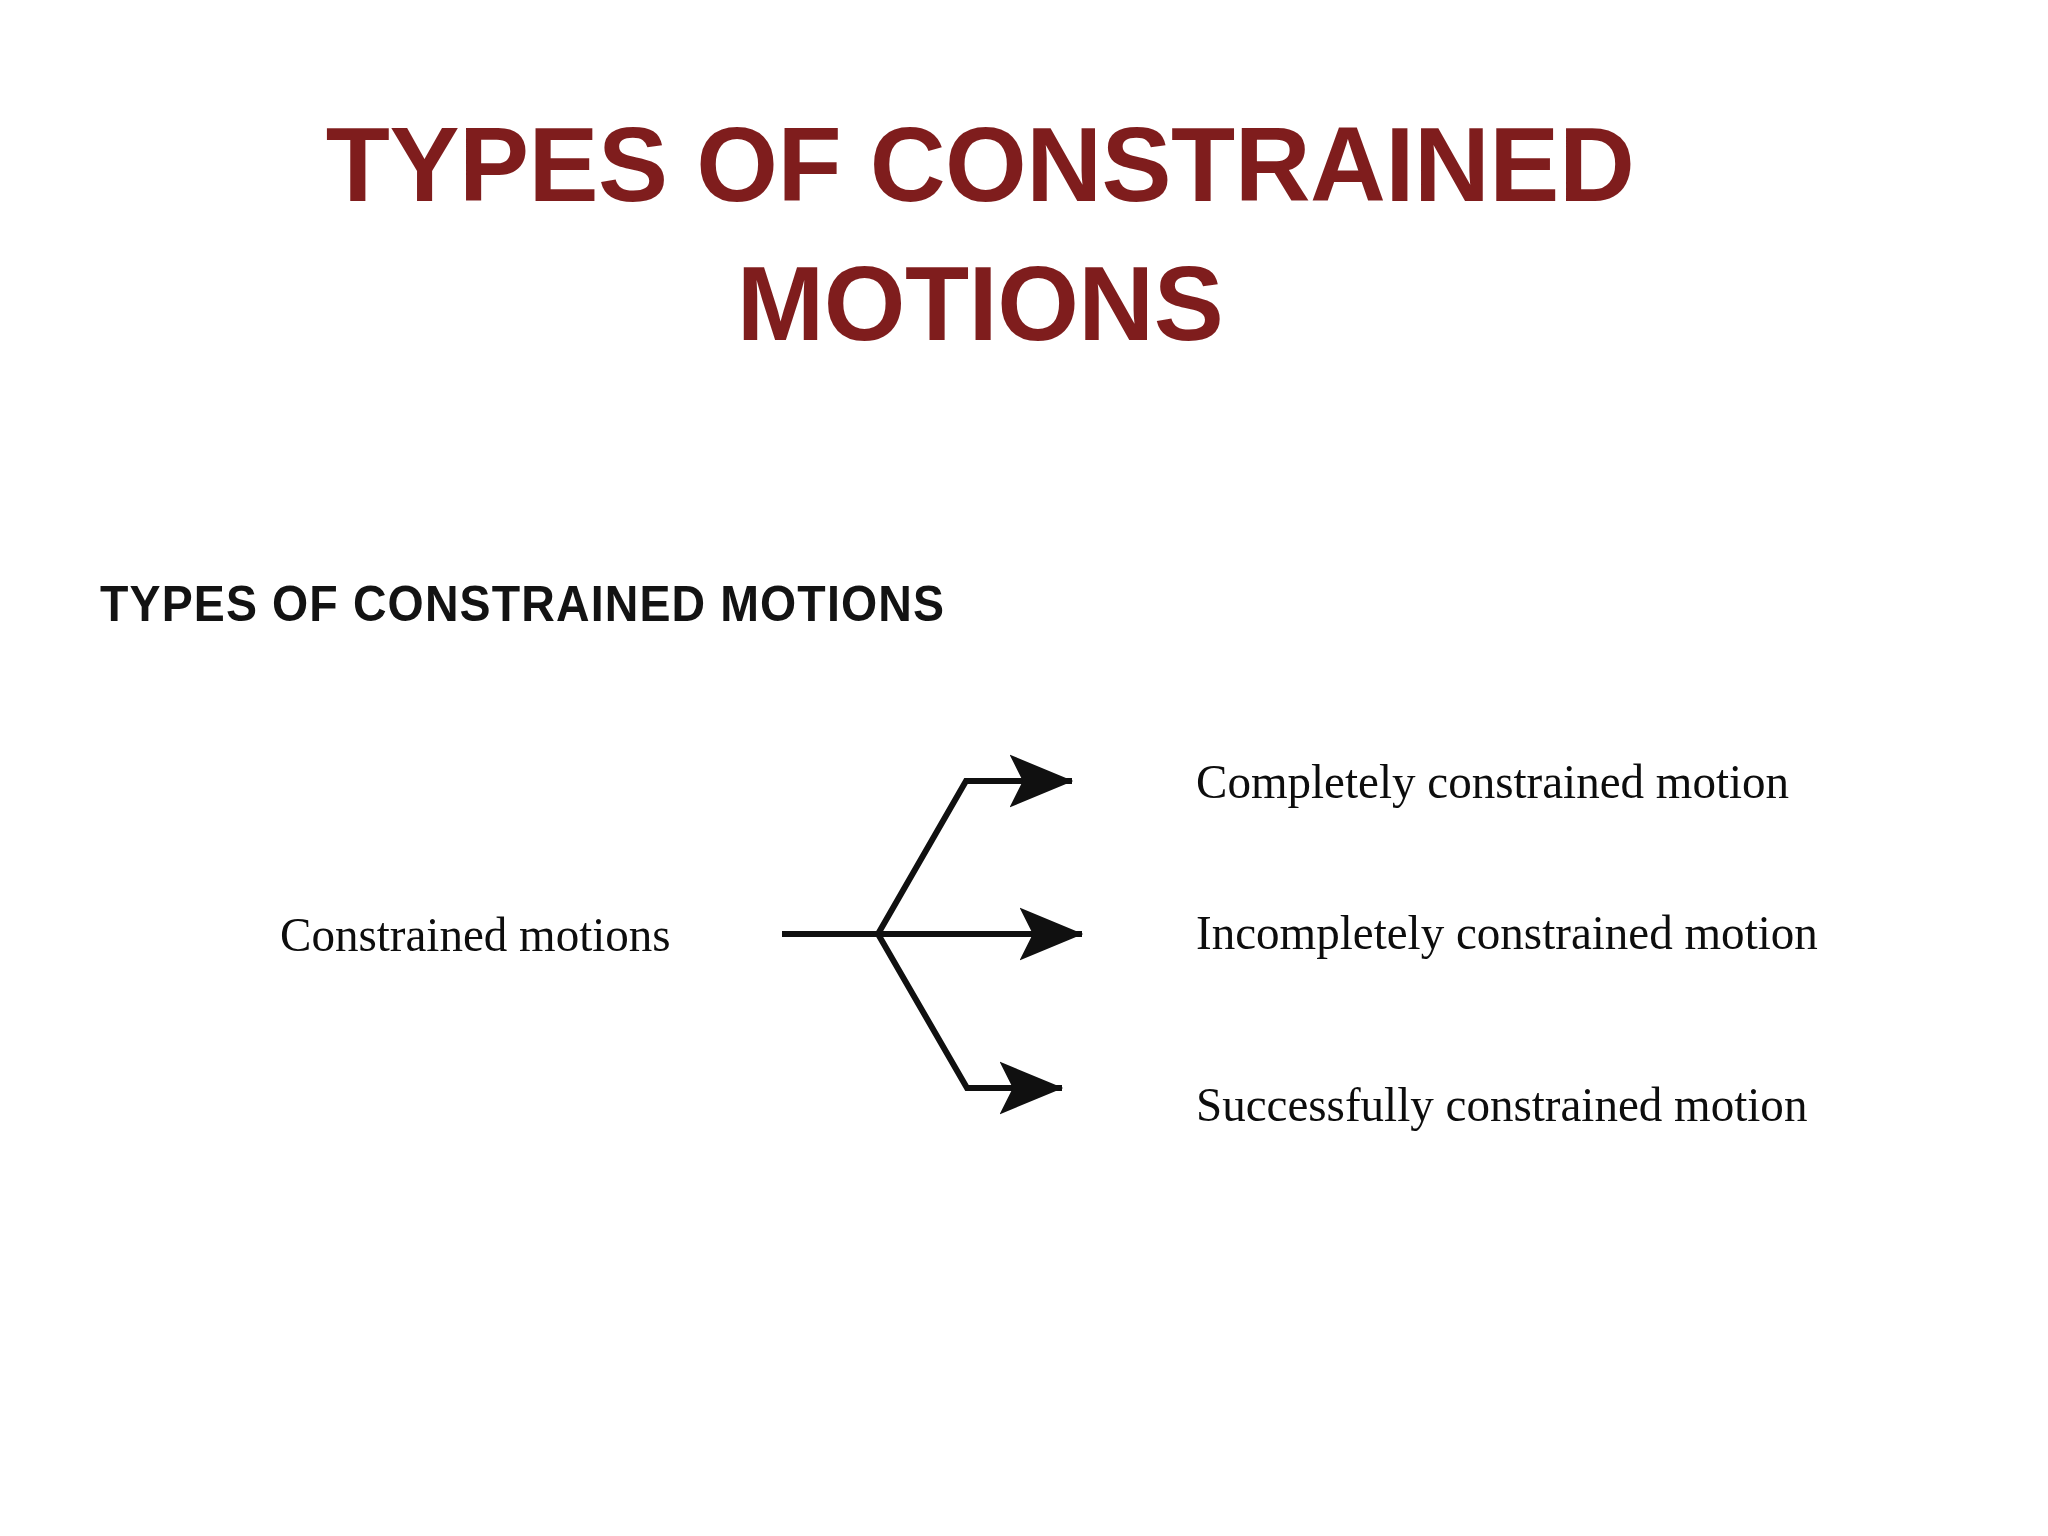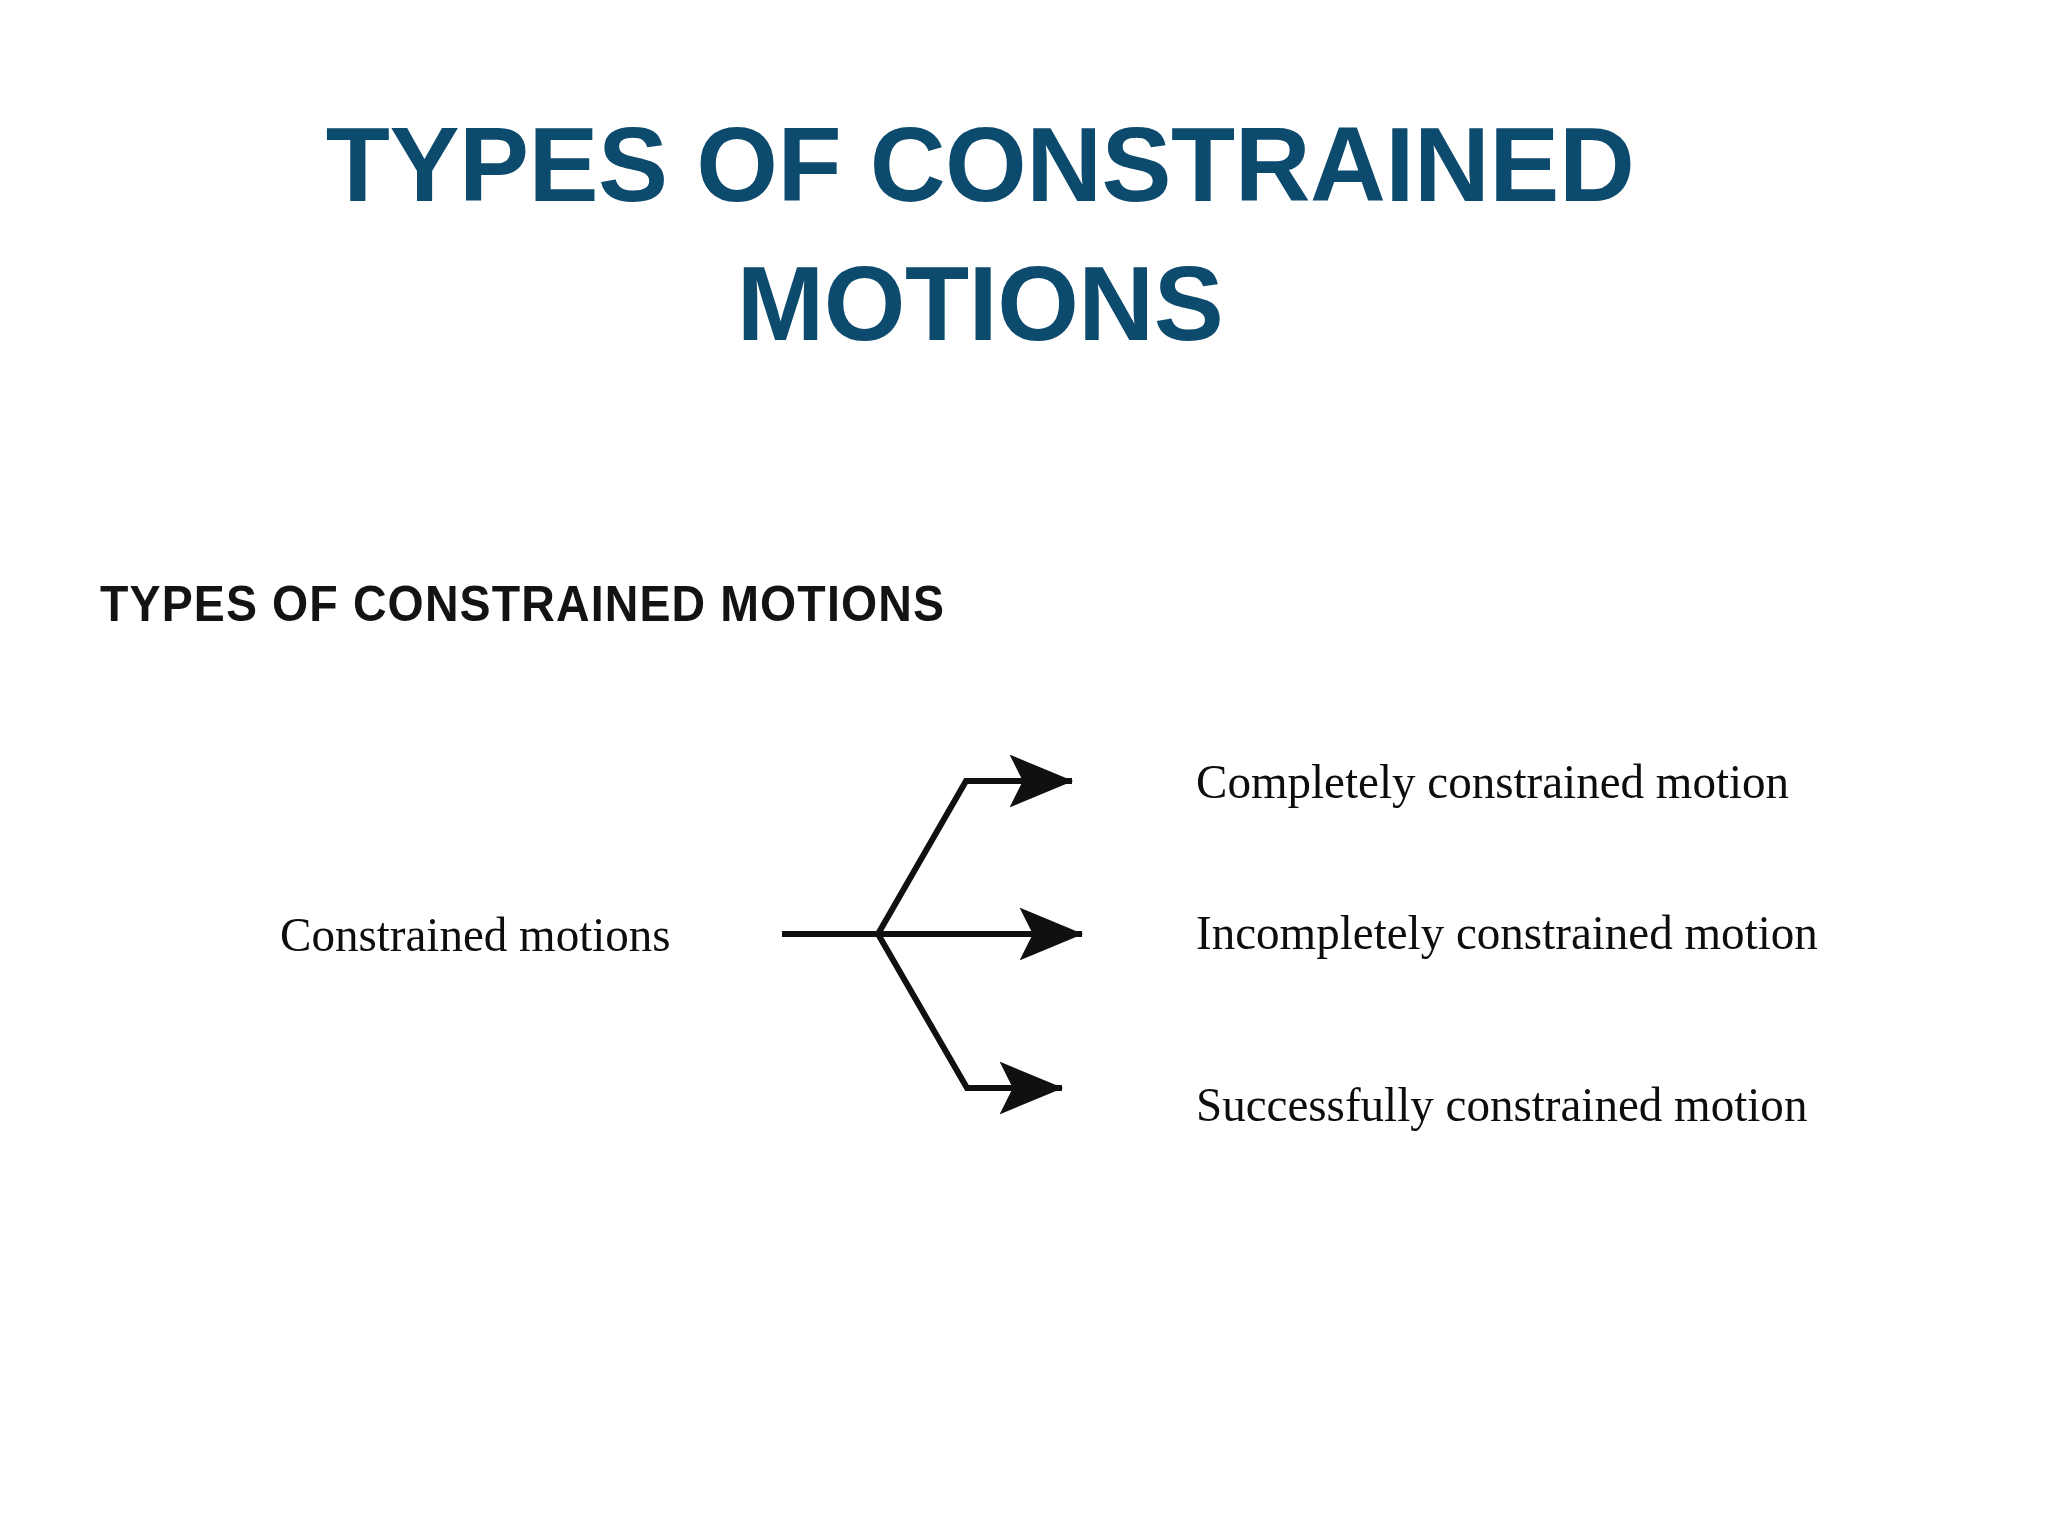--- a/index.html
+++ b/index.html
@@ -21,21 +21,21 @@
     overflow: hidden;
   }
 
   
   .slide-title {
     position: absolute;
     left: 200px;
     top: 96px;
     width: 1560px;
     text-align: center;
-    color: #0c4a6e;
+    color: #7f1d1d;
     font-family: "Liberation Sans", sans-serif;
     font-weight: bold;
     font-size: 105px;
     line-height: 1.32;
     letter-spacing: -0.5px;
     white-space: pre-line;
   }
 
   
   .figure {

